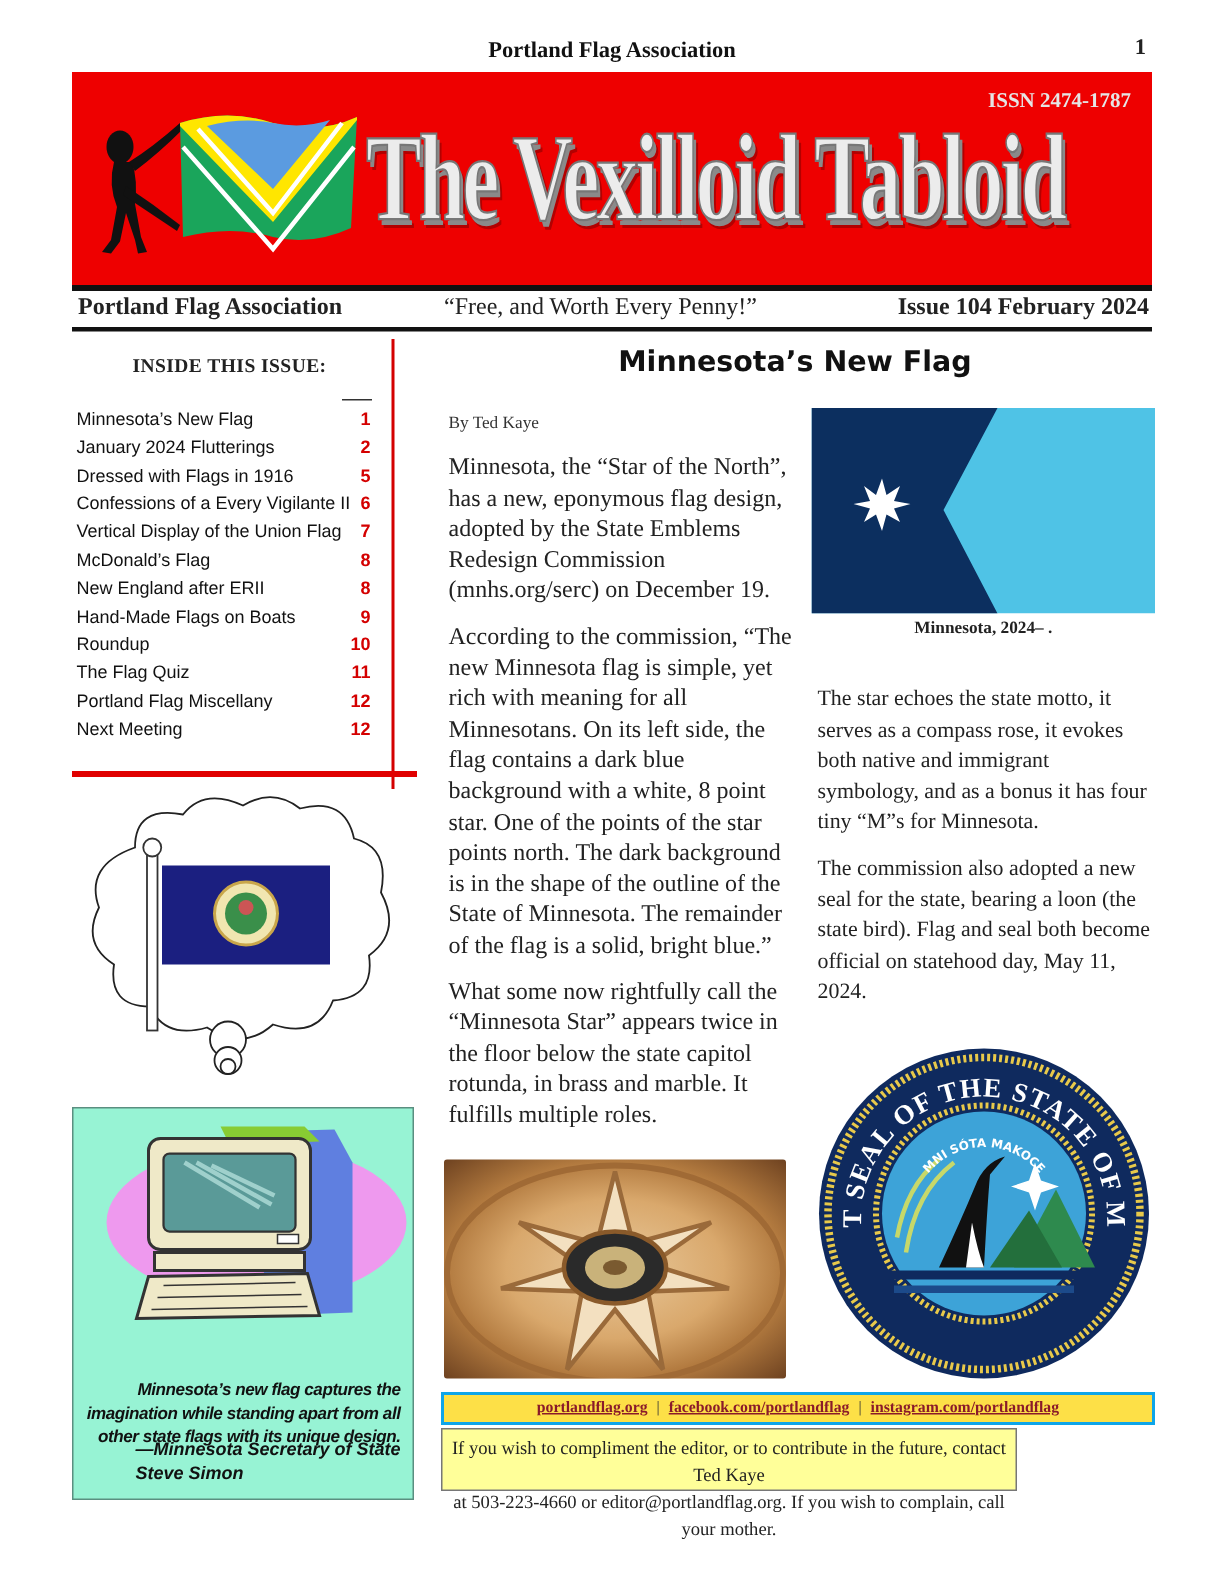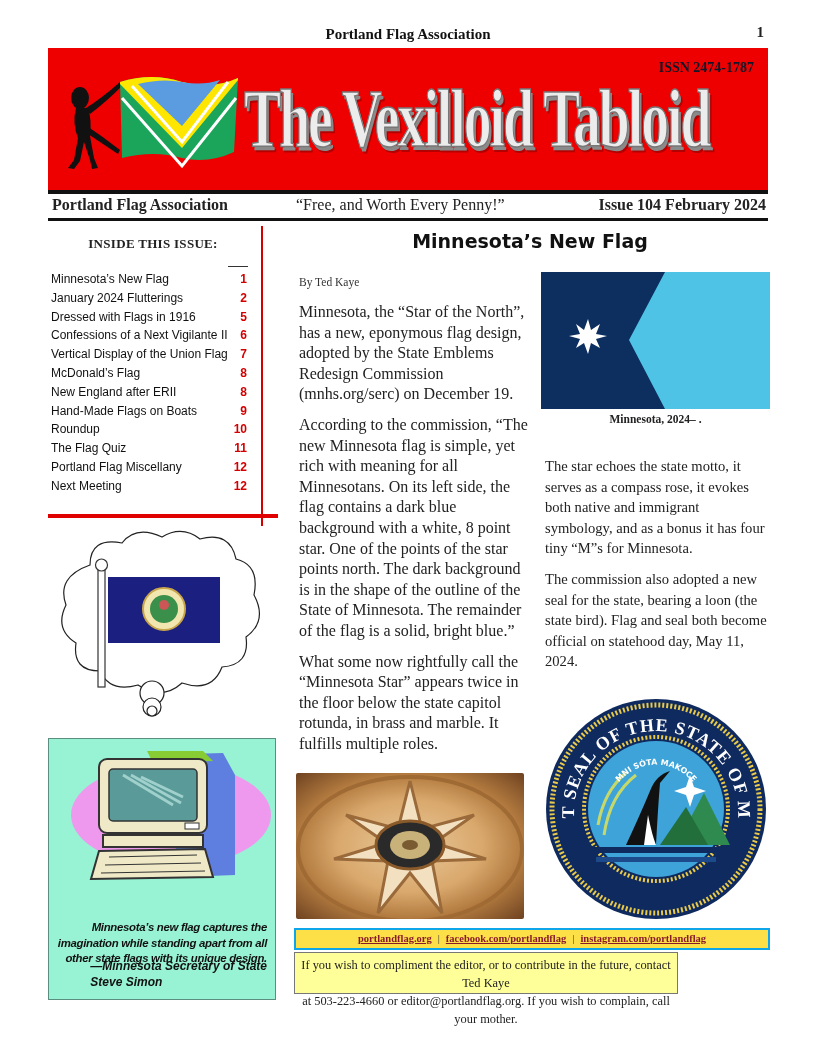--- a/index.html
+++ b/index.html
@@ -5,21 +5,21 @@
   html, body { margin: 0; padding: 0; background: #ffffff; }
   body { width: 816px; height: 1056px; position: relative; overflow: hidden; font-family: "Liberation Serif", serif; color: #222; }
   .abs { position: absolute; }
 
   
   .run-head { left: 0; top: 26px; width: 816px; text-align: center; font-weight: bold; font-size: 15px; color: #111; }
   .page-num { right: 52px; top: 24px; font-weight: bold; font-size: 15px; }
 
   
   .masthead { left: 48px; top: 48px; width: 720px; height: 142px; background: #ee0000; }
-  .issn { right: 14px; top: 12px; color: #0f172a; font-weight: bold; font-size: 14px; font-family: "Liberation Serif", serif; }
+  .issn { right: 14px; top: 12px; color: #e5e5e5; font-weight: bold; font-size: 14px; font-family: "Liberation Serif", serif; }
   .title-text { left: 196px; top: 24px; font-family: "Liberation Serif", serif; font-weight: bold; font-size: 82px; letter-spacing: -3px; transform: scaleX(0.68); transform-origin: left top;
     color: #ececec; -webkit-text-stroke: 1.5px #777; text-shadow: 3px 4px 0 #8a8a8a, 5px 6px 0 #b30000; white-space: nowrap; }
   .logo { left: 14px; top: 20px; }
 
   .sub-bar { left: 48px; top: 190px; width: 720px; height: 4px; background: #111; }
   .subhead { left: 48px; top: 196px; width: 720px; height: 22px; font-size: 16px; }
   .subhead .l { position: absolute; left: 4px; top: 0; font-weight: bold; }
   .subhead .c { position: absolute; left: 248px; top: 0; text-align: right; }
   .subhead .r { position: absolute; right: 2px; top: 0; font-weight: bold; }
   .sub-bar2 { left: 48px; top: 218px; width: 720px; height: 3px; background: #111; }
@@ -95,21 +95,21 @@
 </div>
 <div class="abs sub-bar2"></div>
 
 <div class="abs toc-vline"></div>
 <div class="abs toc-title">INSIDE THIS ISSUE:</div>
 <div class="abs toc-dash"></div>
 <ul class="abs toc-list">
   <li><span>Minnesota’s New Flag</span><span class="pg">1</span></li>
   <li><span>January 2024 Flutterings</span><span class="pg">2</span></li>
   <li><span>Dressed with Flags in 1916</span><span class="pg">5</span></li>
-  <li><span>Confessions of a Next Vigilante II</span><span class="pg">6</span></li>
+  <li><span>Confessions of a Every Vigilante II</span><span class="pg">6</span></li>
   <li><span>Vertical Display of the Union Flag</span><span class="pg">7</span></li>
   <li><span>McDonald’s Flag</span><span class="pg">8</span></li>
   <li><span>New England after ERII</span><span class="pg">8</span></li>
   <li><span>Hand-Made Flags on Boats</span><span class="pg">9</span></li>
   <li><span>Roundup</span><span class="pg">10</span></li>
   <li><span>The Flag Quiz</span><span class="pg">11</span></li>
   <li><span>Portland Flag Miscellany</span><span class="pg">12</span></li>
   <li><span>Next Meeting</span><span class="pg">12</span></li>
 </ul>
 <div class="abs toc-hline"></div>

